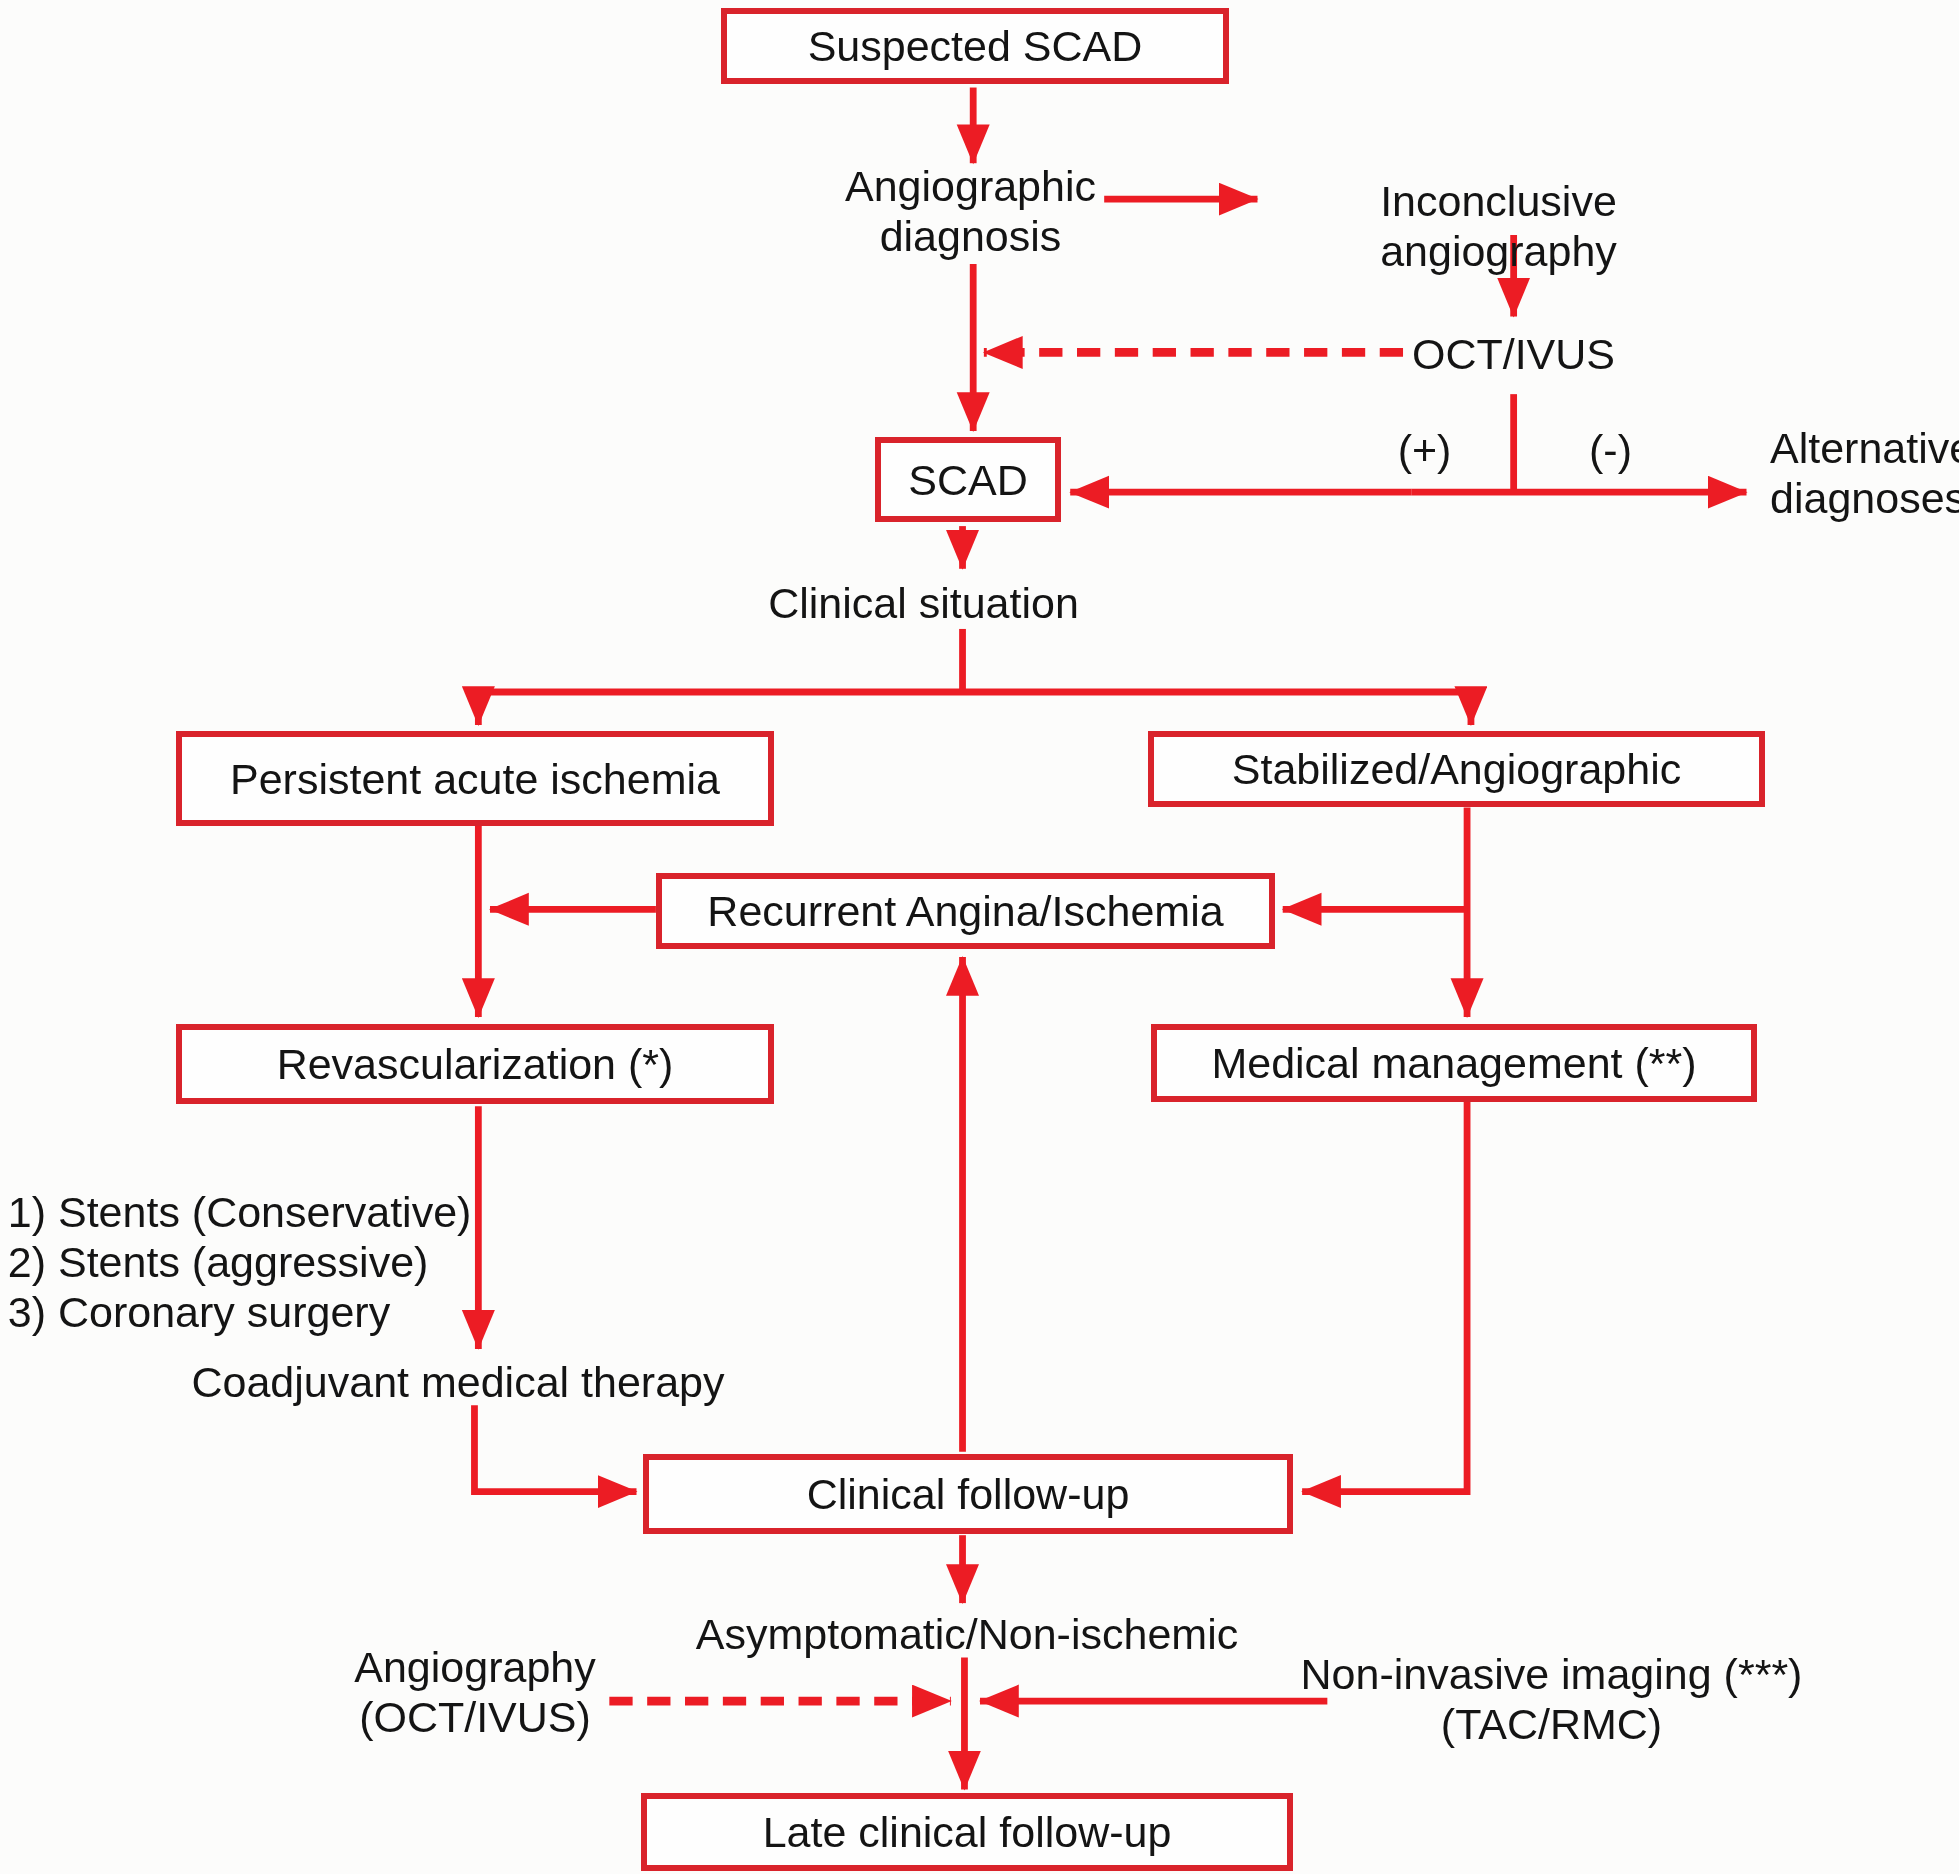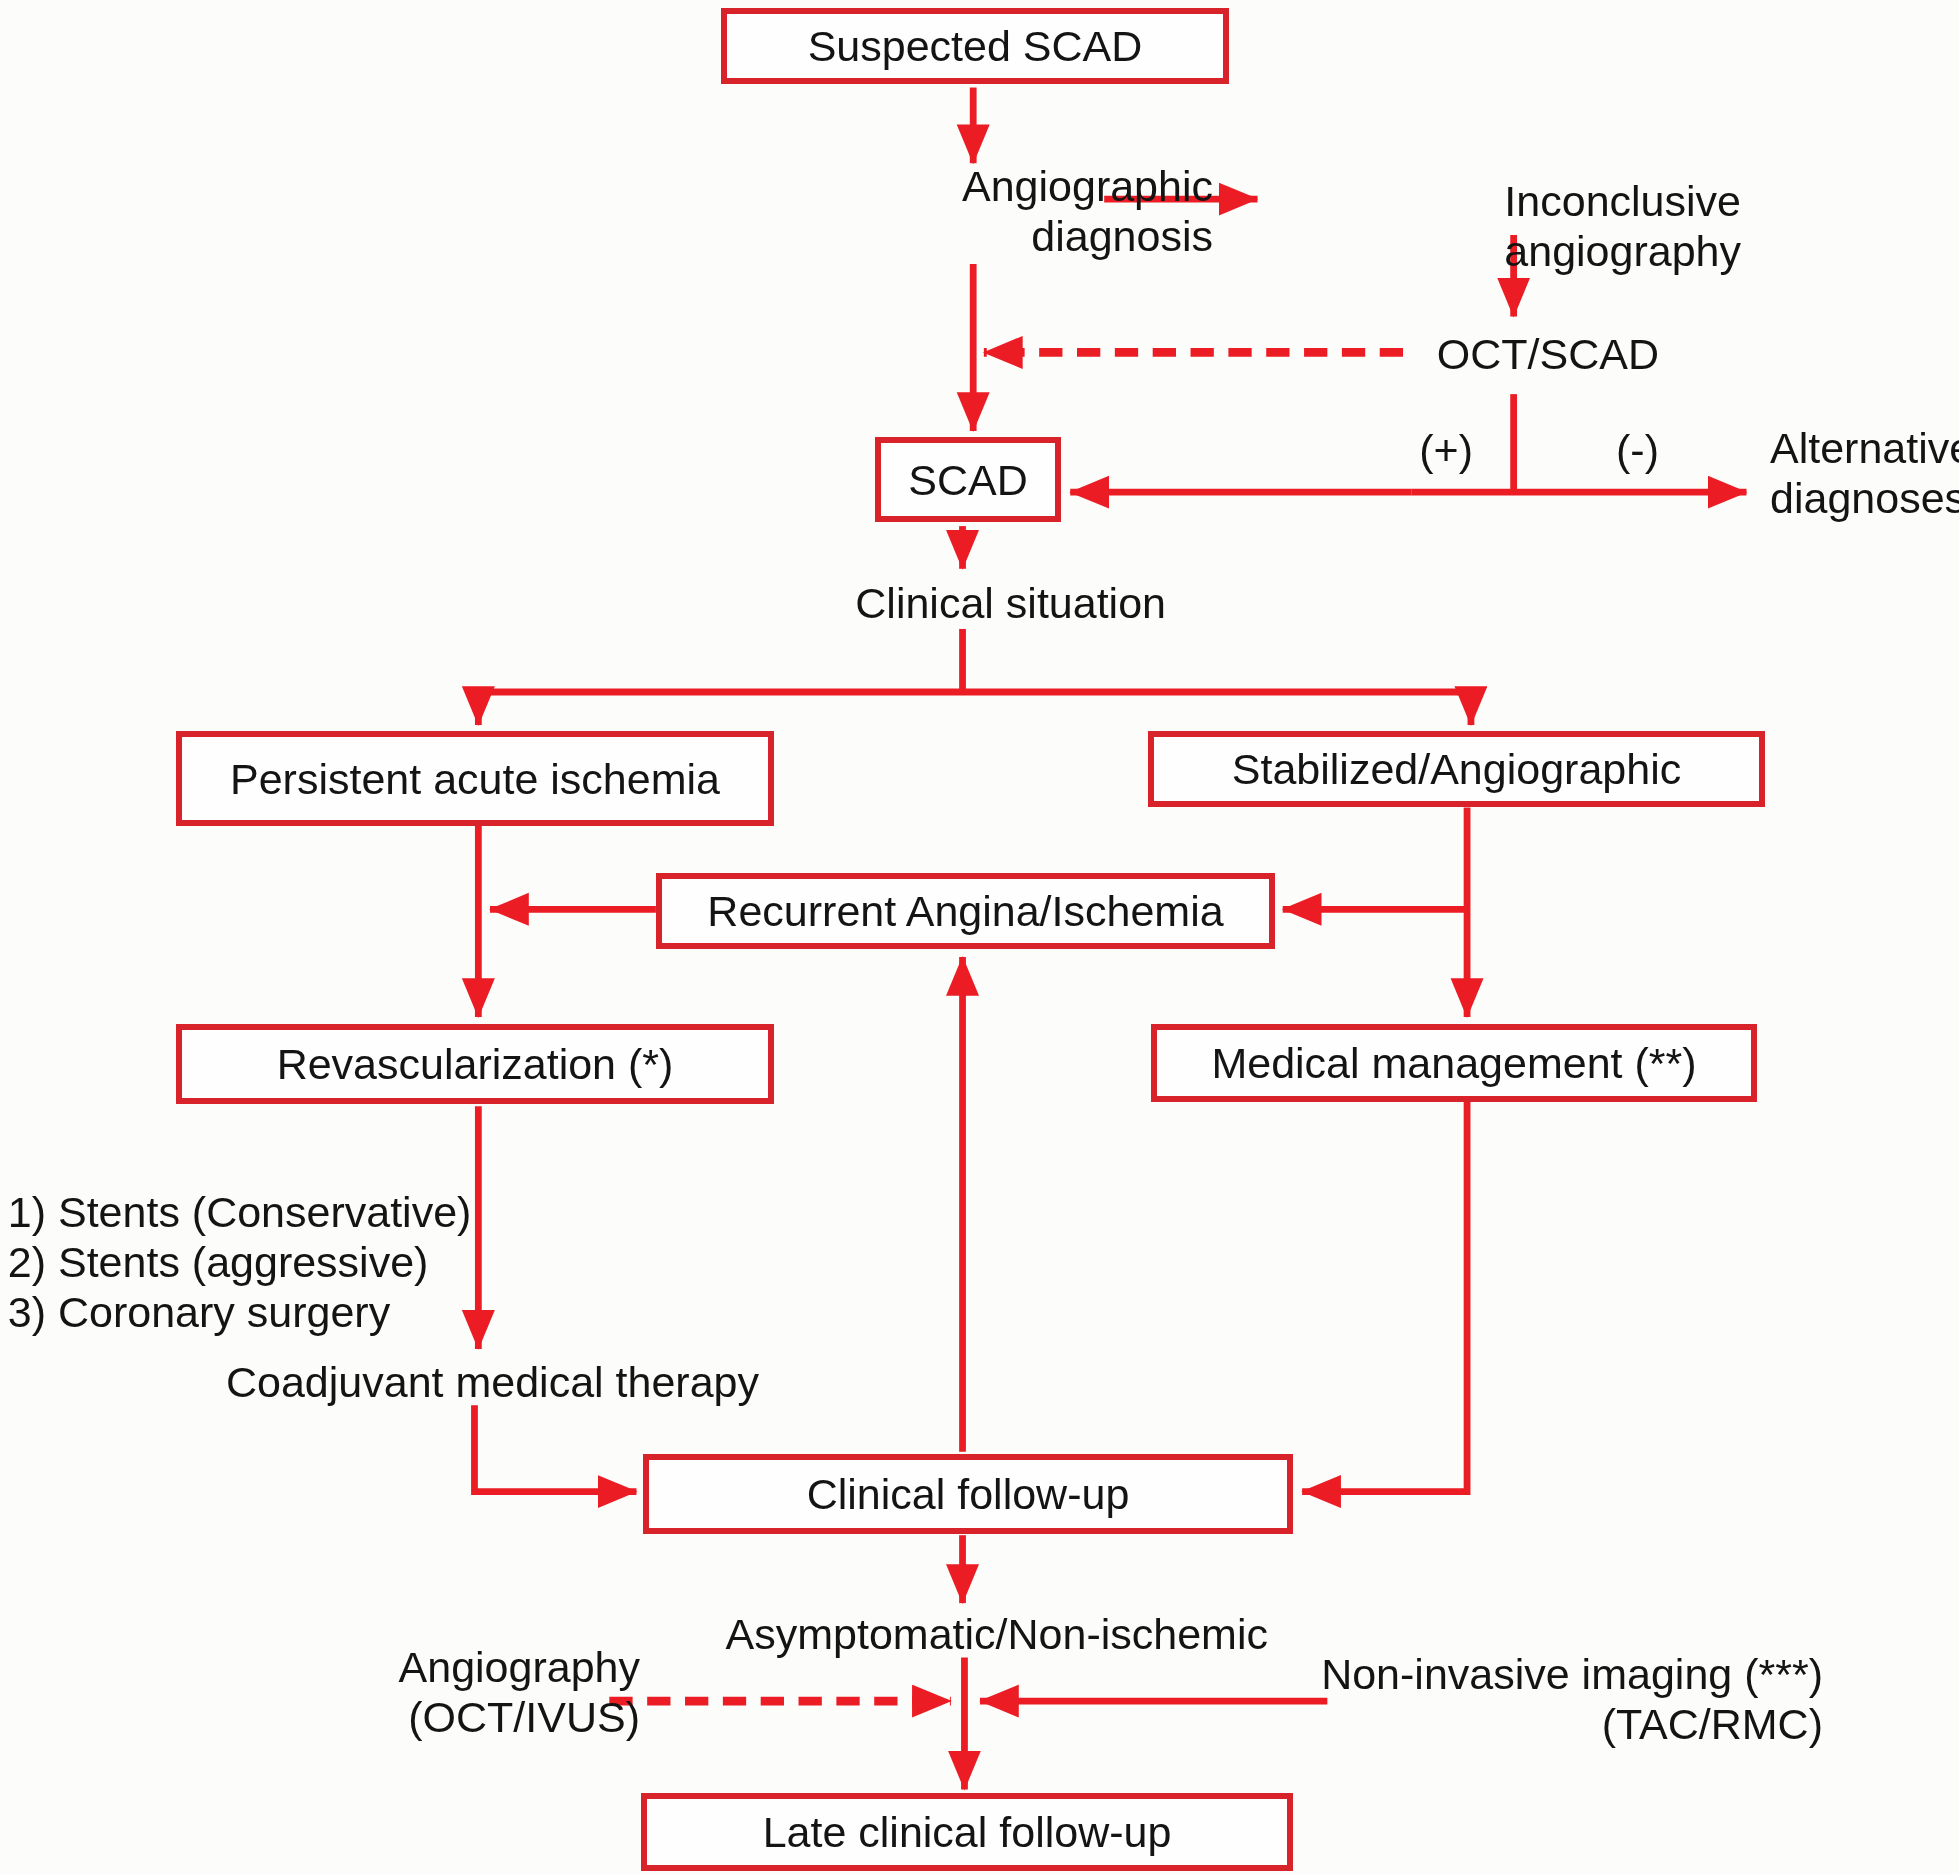--- a/index.html
+++ b/index.html
@@ -18,21 +18,21 @@
     position:absolute;
     border:6.8px solid var(--border,#d9232b);
     background:var(--boxfill,#fefefe);
     display:flex;align-items:center;justify-content:center;
     font-size:43px;line-height:50px;text-align:center;
     box-sizing:border-box;
   }
   .lbl{
     position:absolute;
     font-size:43px;line-height:50px;
-    text-align:right;white-space:pre-line;
+    text-align:center;white-space:pre-line;
   }
   .lbl.left{text-align:left;}
 </style>
 </head>
 <body>
 
 <div class="canvas">
 
   <svg class="edges" width="1959" height="1875" viewBox="0 0 2019 1932">
     <defs>
@@ -107,21 +107,21 @@
 
   <div class="box" style="left:641px;top:1793px;width:652px;height:78px">
     <span>Late clinical follow-up</span>
   </div>
 
   <div class="lbl" style="left:728px;top:161px;width:485px">Angiographic
 diagnosis</div>
 
   <div class="lbl" style="left:1256px;top:176px;width:485px">Inconclusive angiography</div>
 
-  <div class="lbl" style="left:1368px;top:329px;width:291px">OCT/SCAD</div>
+  <div class="lbl" style="left:1368px;top:329px;width:291px">OCT/IVUS</div>
 
   <div class="lbl" style="left:1376px;top:425px;width:97px">(+)</div>
 
   <div class="lbl" style="left:1562px;top:425px;width:97px">(-)</div>
 
   <div class="lbl left" style="left:1770px;top:423px;width:194px">Alternative
 diagnoses</div>
 
   <div class="lbl" style="left:681px;top:578px;width:485px">Clinical situation</div>
 

